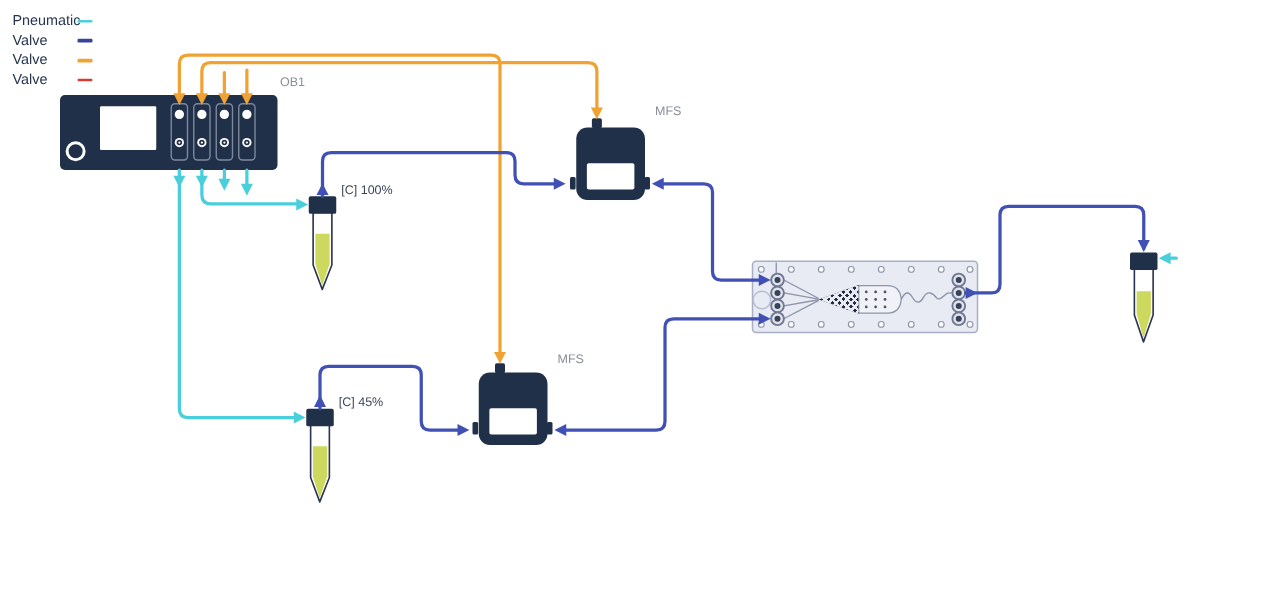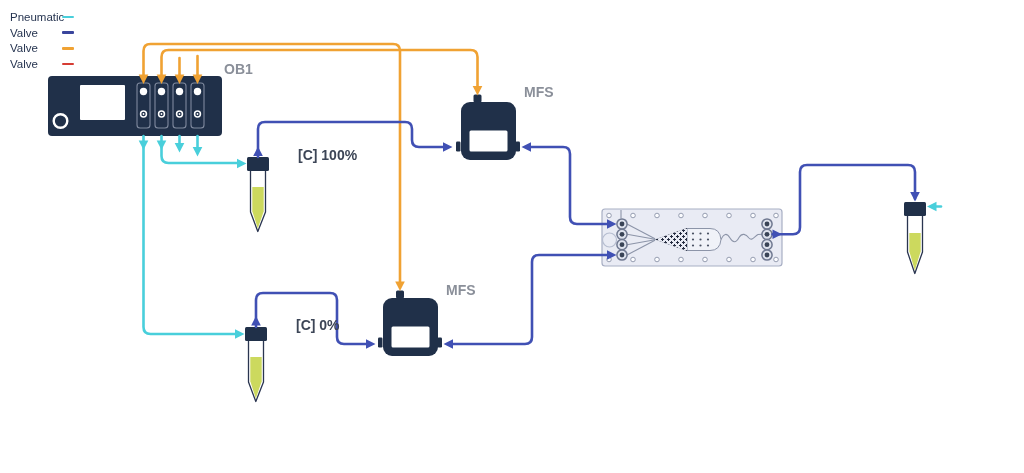--- a/index.html
+++ b/index.html
@@ -41,23 +41,23 @@
   
   #legend{position:absolute;left:10px;top:9px;color:var(--c-legend_text);font-size:11.5px;}
   .legend-row{display:flex;align-items:center;height:15.7px;}
   .legend-label{display:inline-block;width:52px;}
   .legend-dash{display:inline-block;width:12px;height:2.6px;border-radius:1px;margin-left:0;}
   .dash-pneumatic{background:var(--c-pneumatic);}
   .dash-liquid{background:var(--c-liquid_legend);}
   .dash-sensor{background:var(--c-sensor);}
   .dash-valve{background:var(--c-valve);}
   
-  .flabel{position:absolute;font-size:14px;white-space:nowrap;font-weight:bold;}
+  .flabel{position:absolute;font-size:10px;white-space:nowrap;}
   .flabel-gray{color:var(--c-label_gray);}
-  .flabel-dark{color:var(--c-label_dark);margin-left:25px;}
+  .flabel-dark{color:var(--c-label_dark);}
 </style>
 </head>
 <body>
 
 <div id="stage">
 
   <svg width="1024" height="473" viewBox="0 0 1024 473">
     <defs>
       <path id="ah" d="M0,0 L-9.5,-4.8 L-9.5,4.8 Z"></path>
     </defs>
@@ -266,15 +266,15 @@
     <div class="legend-row">
       <span class="legend-label">Valve</span>
       <span class="legend-dash dash-valve"></span>
     </div>
   </div>
 
   <div class="flabel flabel-gray" style="left:224px;top:61px;">OB1</div>
   <div class="flabel flabel-gray" style="left:524px;top:84px;">MFS</div>
   <div class="flabel flabel-gray" style="left:446px;top:282px;">MFS</div>
   <div class="flabel flabel-dark" style="left:273px;top:147px;">[C] 100%</div>
-  <div class="flabel flabel-dark" style="left:271px;top:317px;">[C] 0%</div>
+  <div class="flabel flabel-dark" style="left:271px;top:317px;">[C] 45%</div>
 
 </div>
 
 </body></html>

